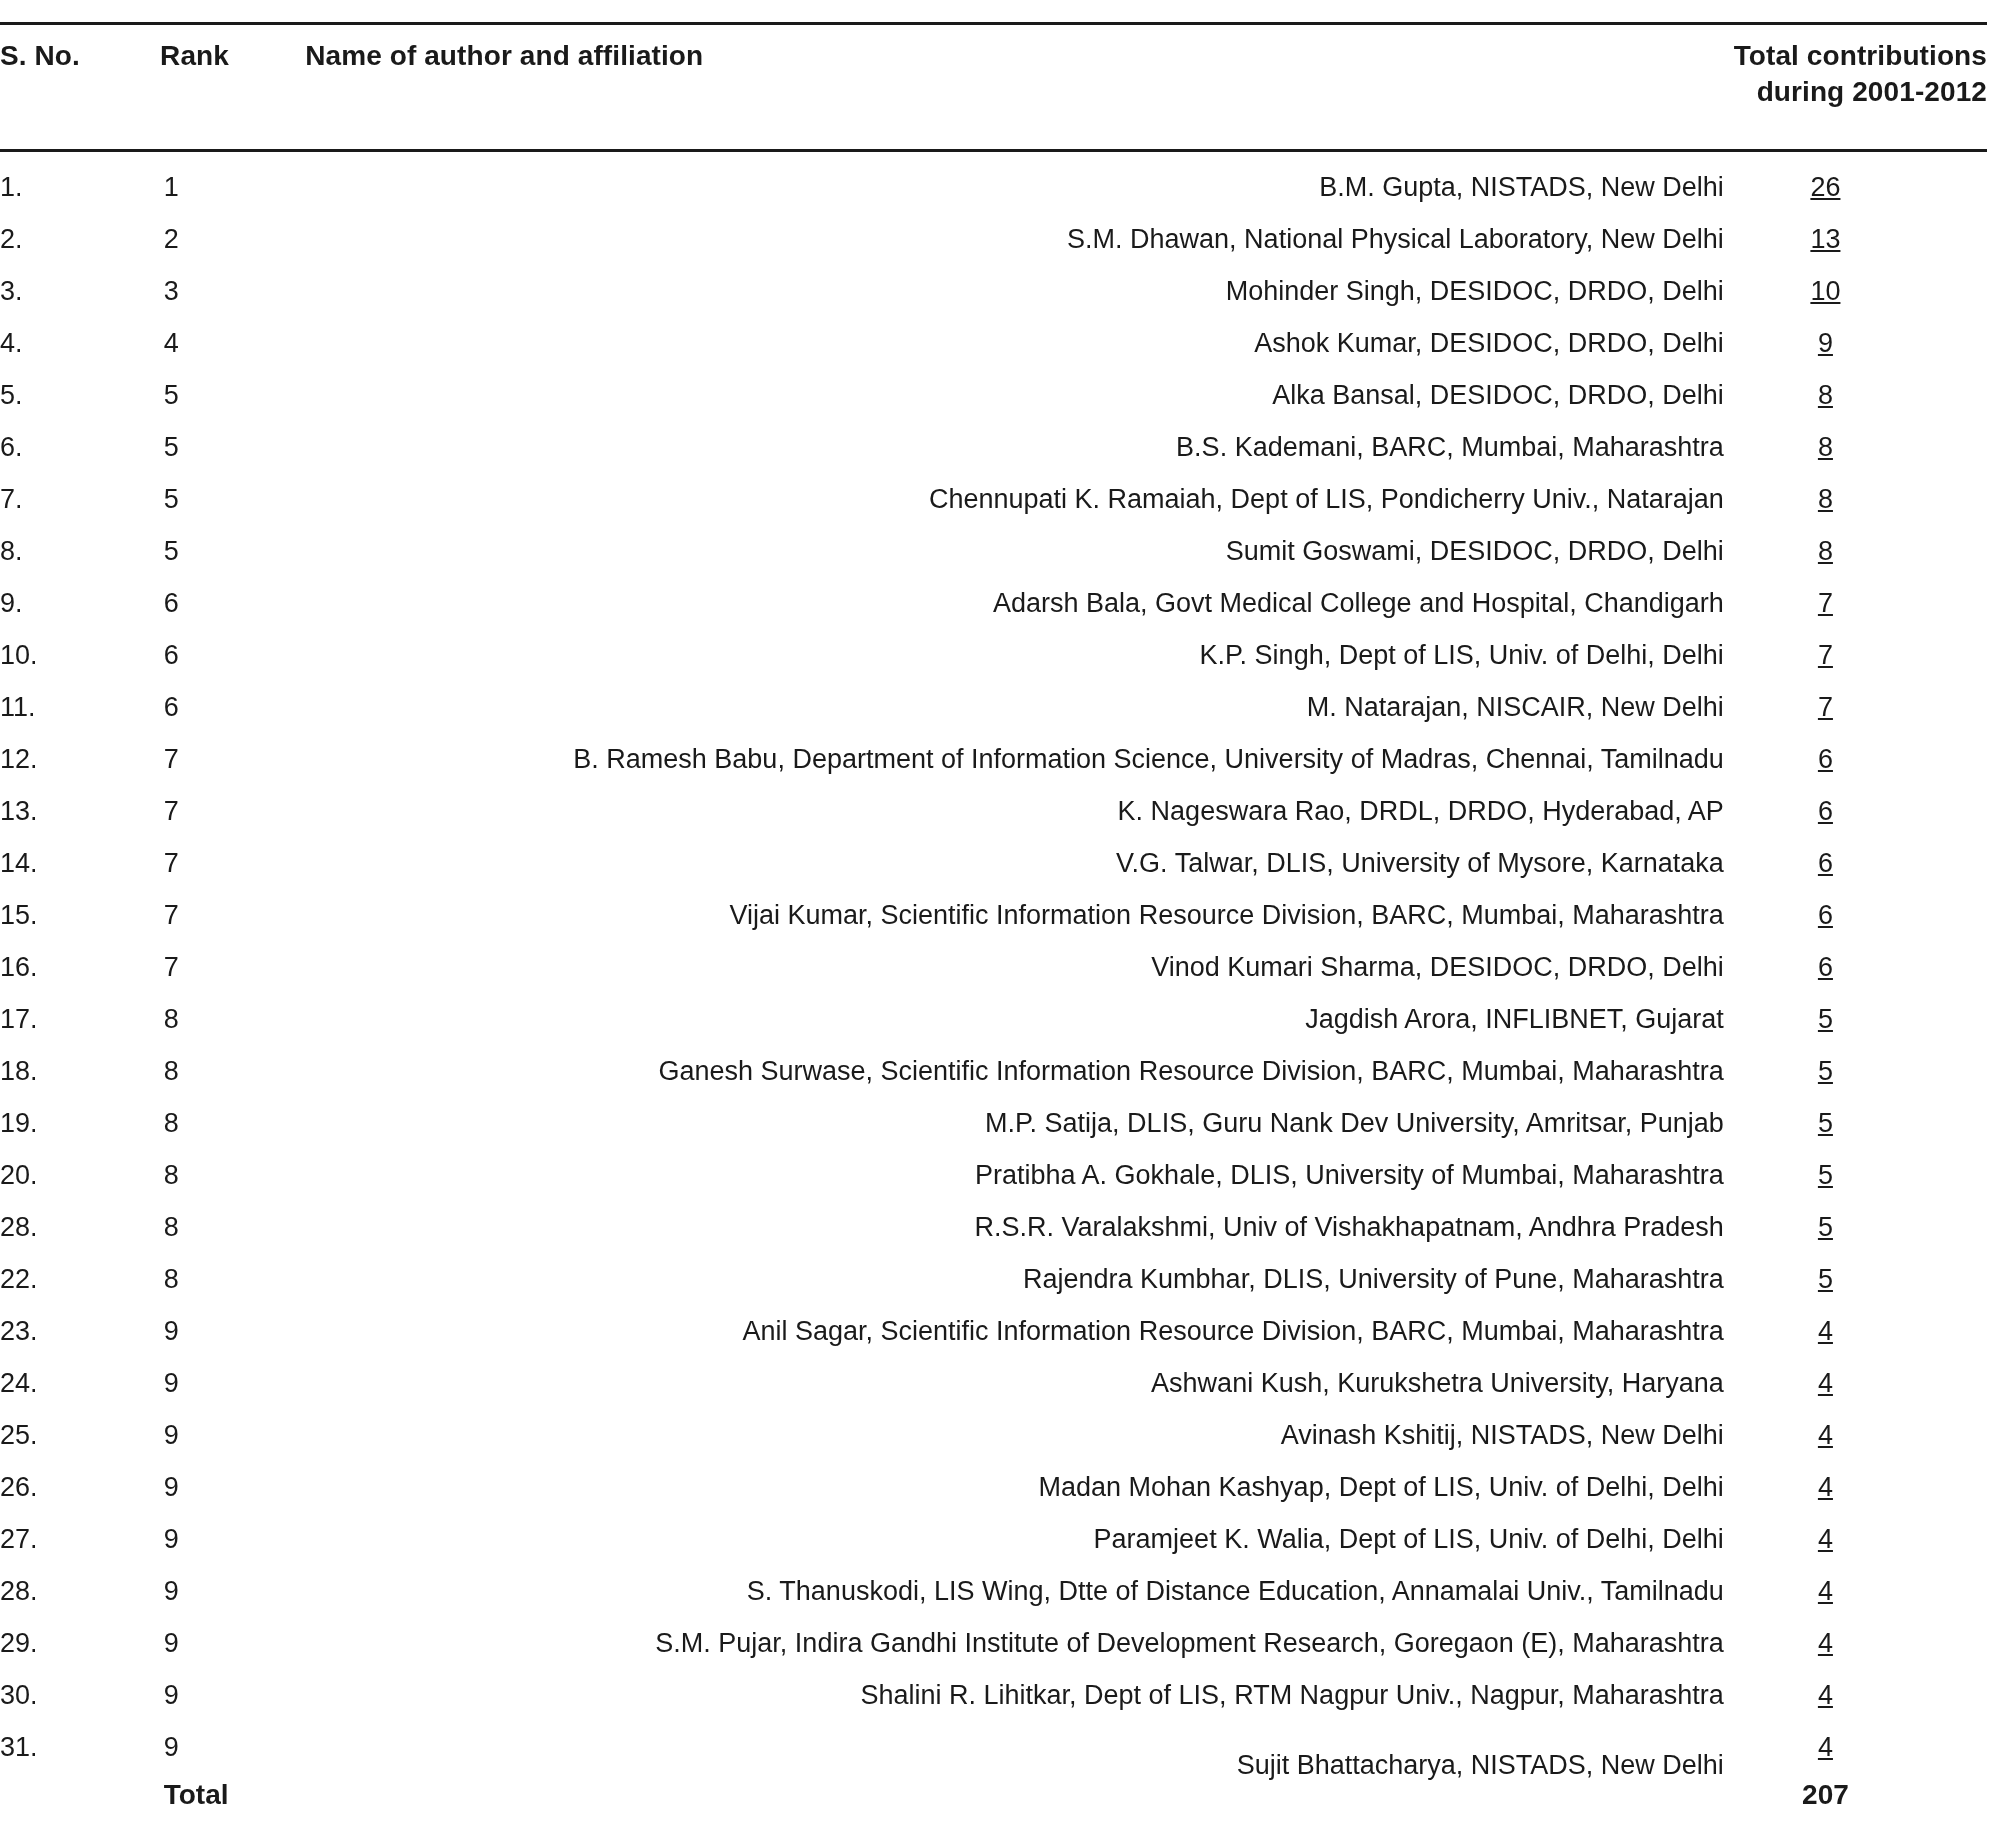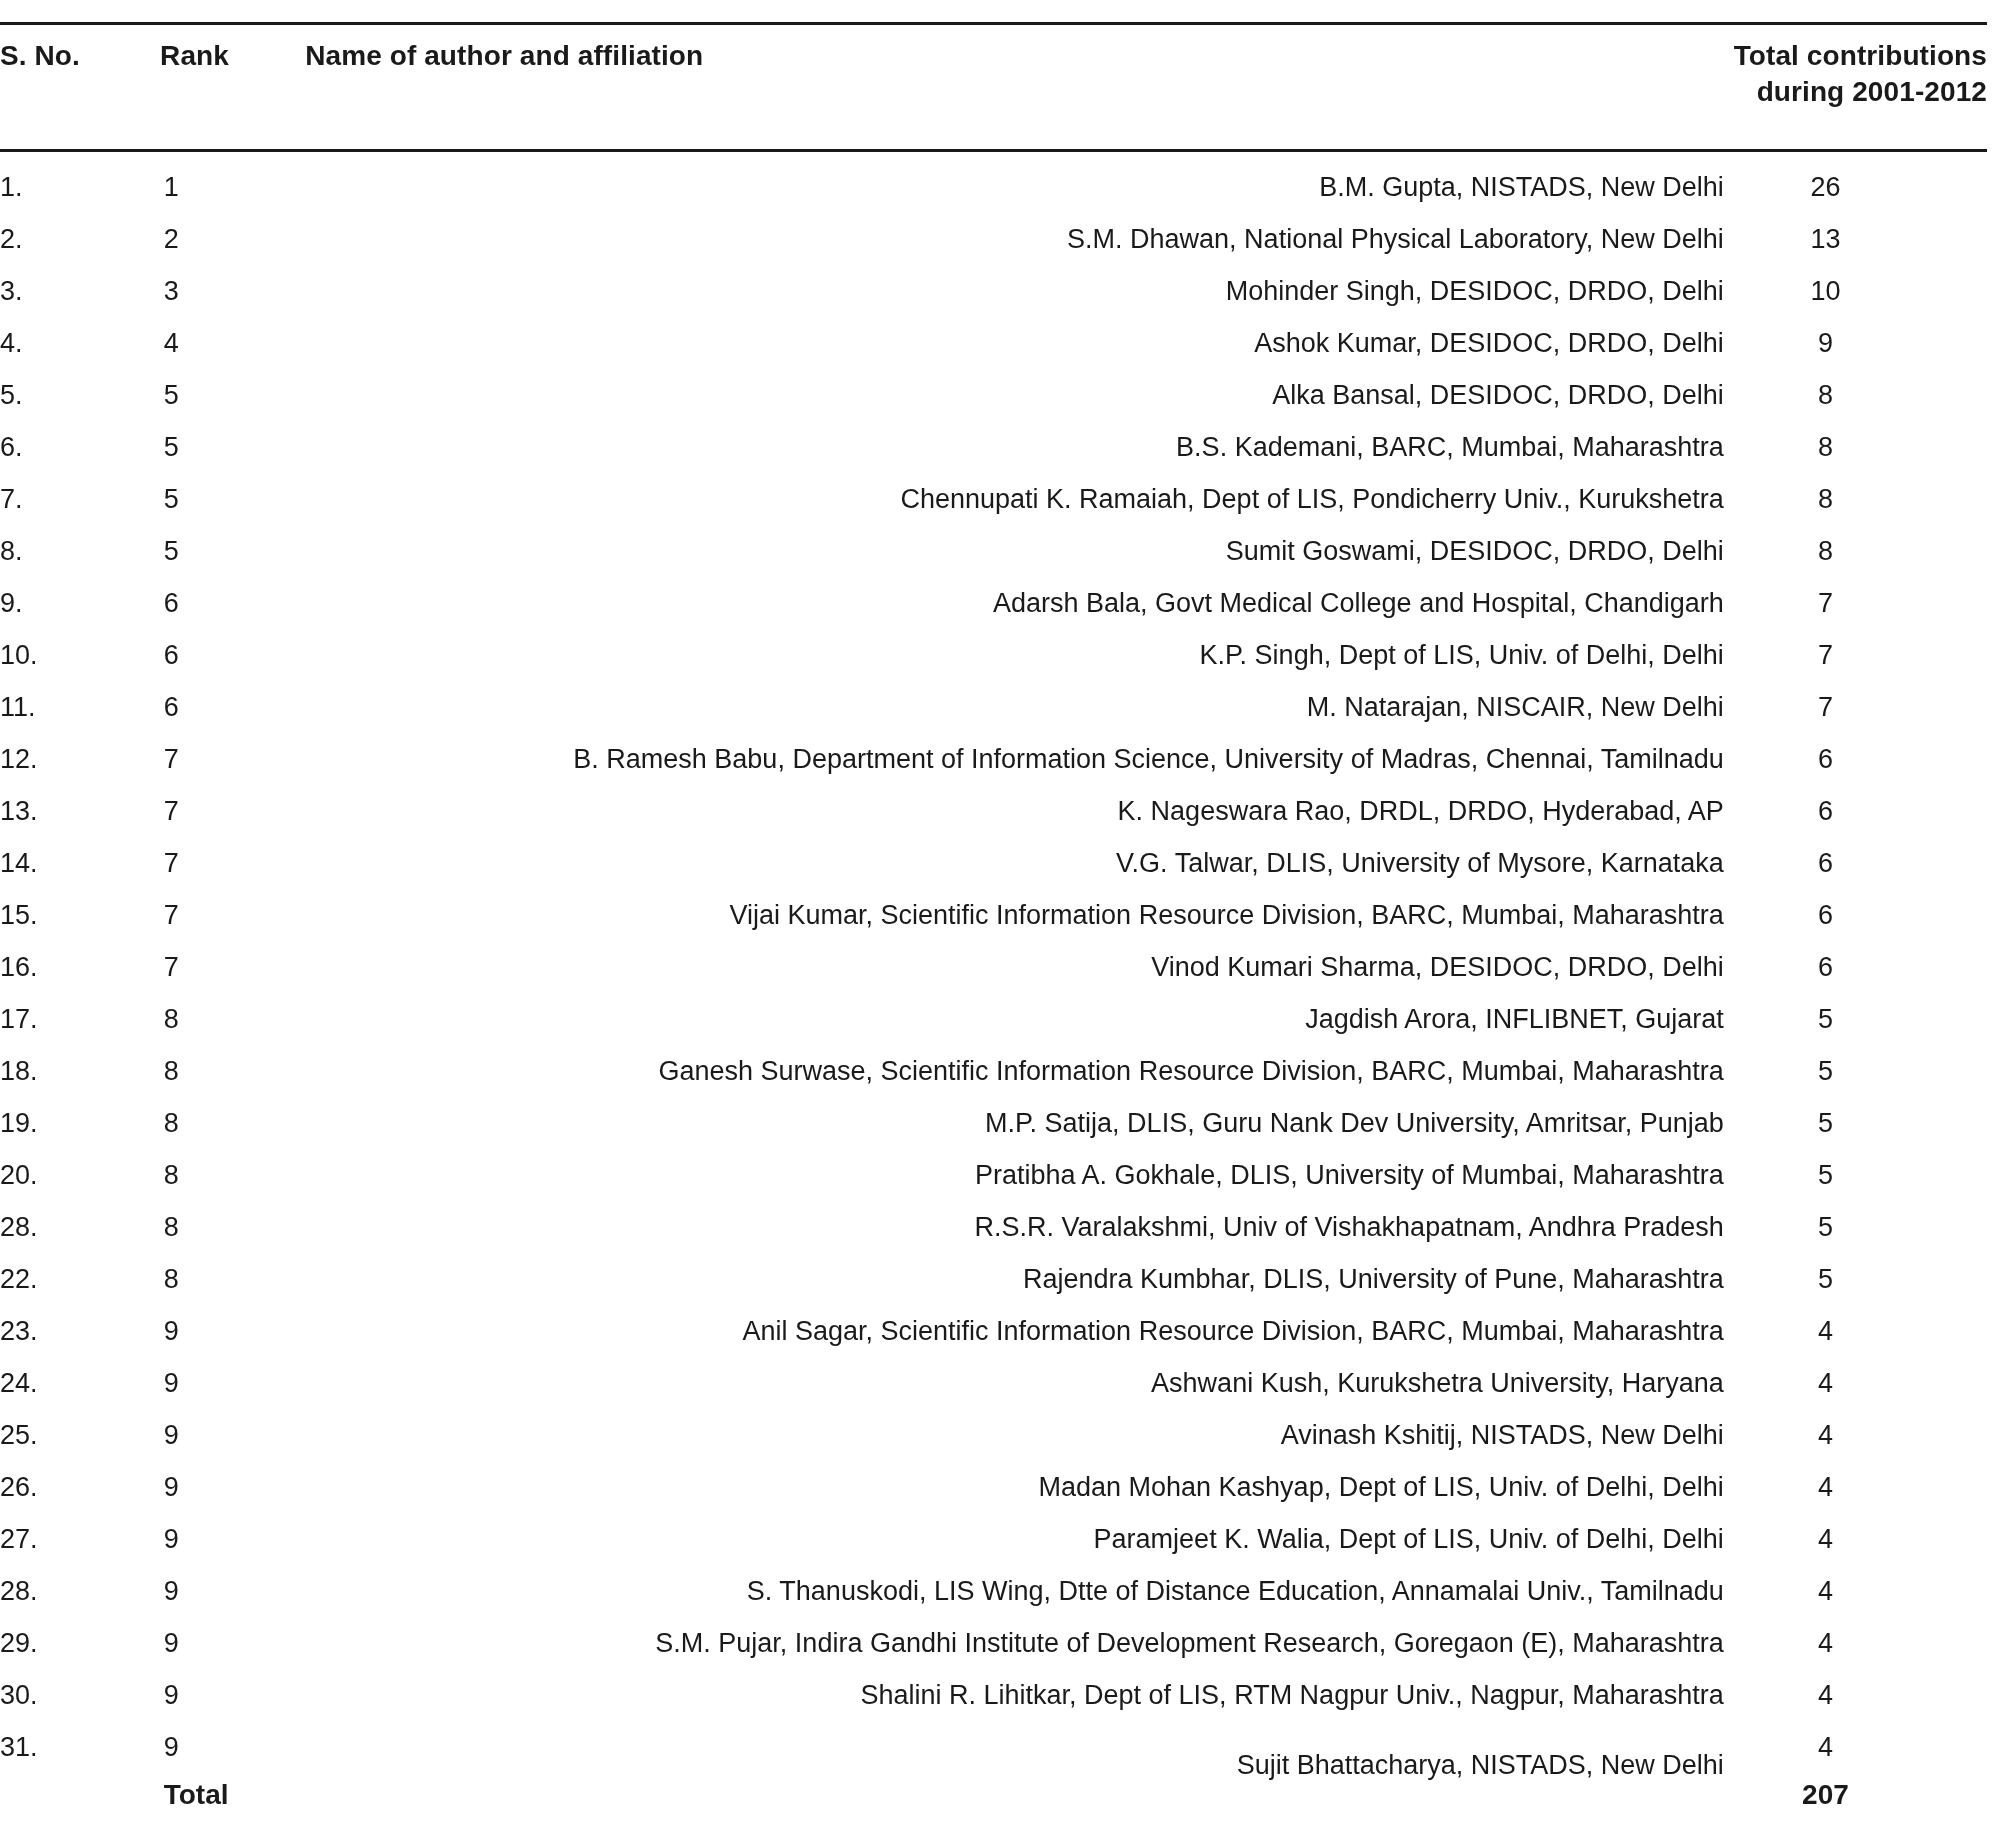--- a/index.html
+++ b/index.html
@@ -73,21 +73,21 @@
     line-height: 1.15;
     color: #1a1a1a;
     padding: 0;
     height: 52px;
     vertical-align: middle;
     white-space: nowrap;
   }
   td.td-sno   { text-align: left; padding-left: 0; }
   td.td-rank  { text-align: left; padding-left: 3.6px; }
   td.td-name  { text-align: right; padding-left: 9px; }
-  td.td-total { text-align: center; padding-right: 60px; }
+  td.td-total { text-align: center; padding-right: 60px; text-decoration: underline; }
 
   tbody tr.first-row td { padding-top: 9px; }
 
   
   td.td-name.shifted { position: relative; top: 18px; padding-left: 14.5px; }
 
   tr.total-row td {
     height: 60px;
     vertical-align: top;
   }
@@ -161,21 +161,21 @@
       </tr>
       <tr class="data-row">
         <td class="td-sno">6.</td>
         <td class="td-rank">5</td>
         <td class="td-name">B.S. Kademani, BARC, Mumbai, Maharashtra</td>
         <td class="td-total">8</td>
       </tr>
       <tr class="data-row">
         <td class="td-sno">7.</td>
         <td class="td-rank">5</td>
-        <td class="td-name">Chennupati K. Ramaiah, Dept of LIS, Pondicherry Univ., Kurukshetra</td>
+        <td class="td-name">Chennupati K. Ramaiah, Dept of LIS, Pondicherry Univ., Natarajan</td>
         <td class="td-total">8</td>
       </tr>
       <tr class="data-row">
         <td class="td-sno">8.</td>
         <td class="td-rank">5</td>
         <td class="td-name">Sumit Goswami, DESIDOC, DRDO, Delhi</td>
         <td class="td-total">8</td>
       </tr>
       <tr class="data-row">
         <td class="td-sno">9.</td>

